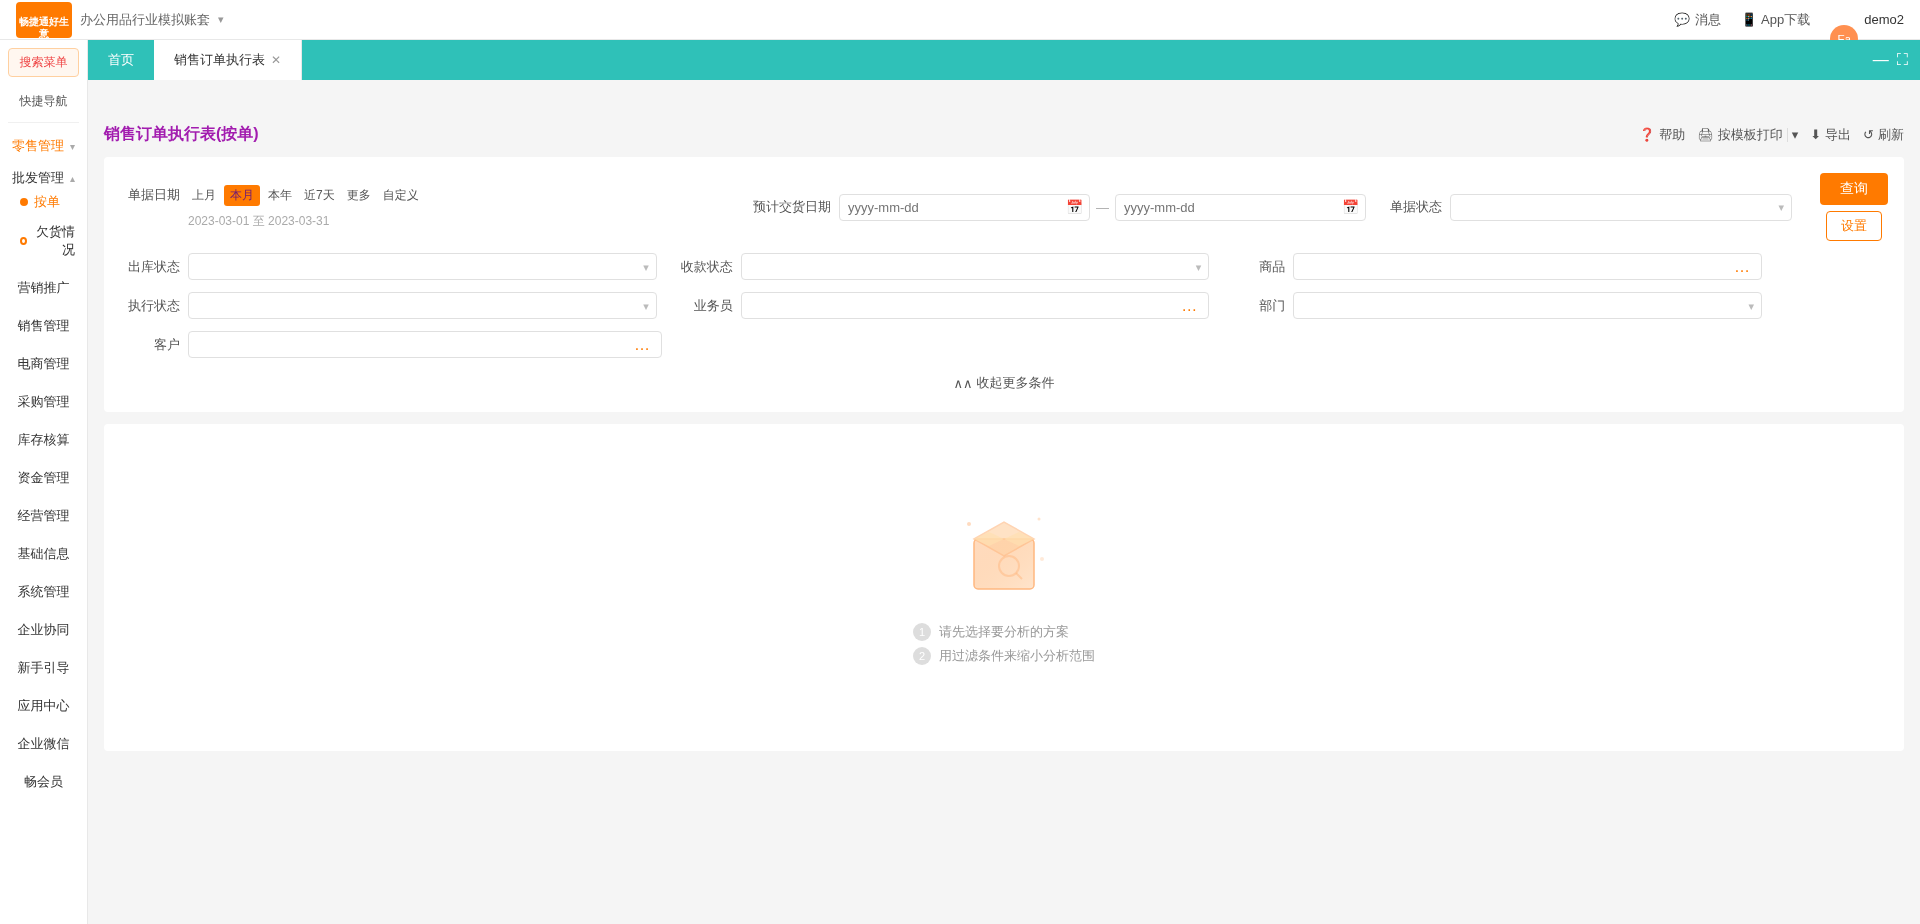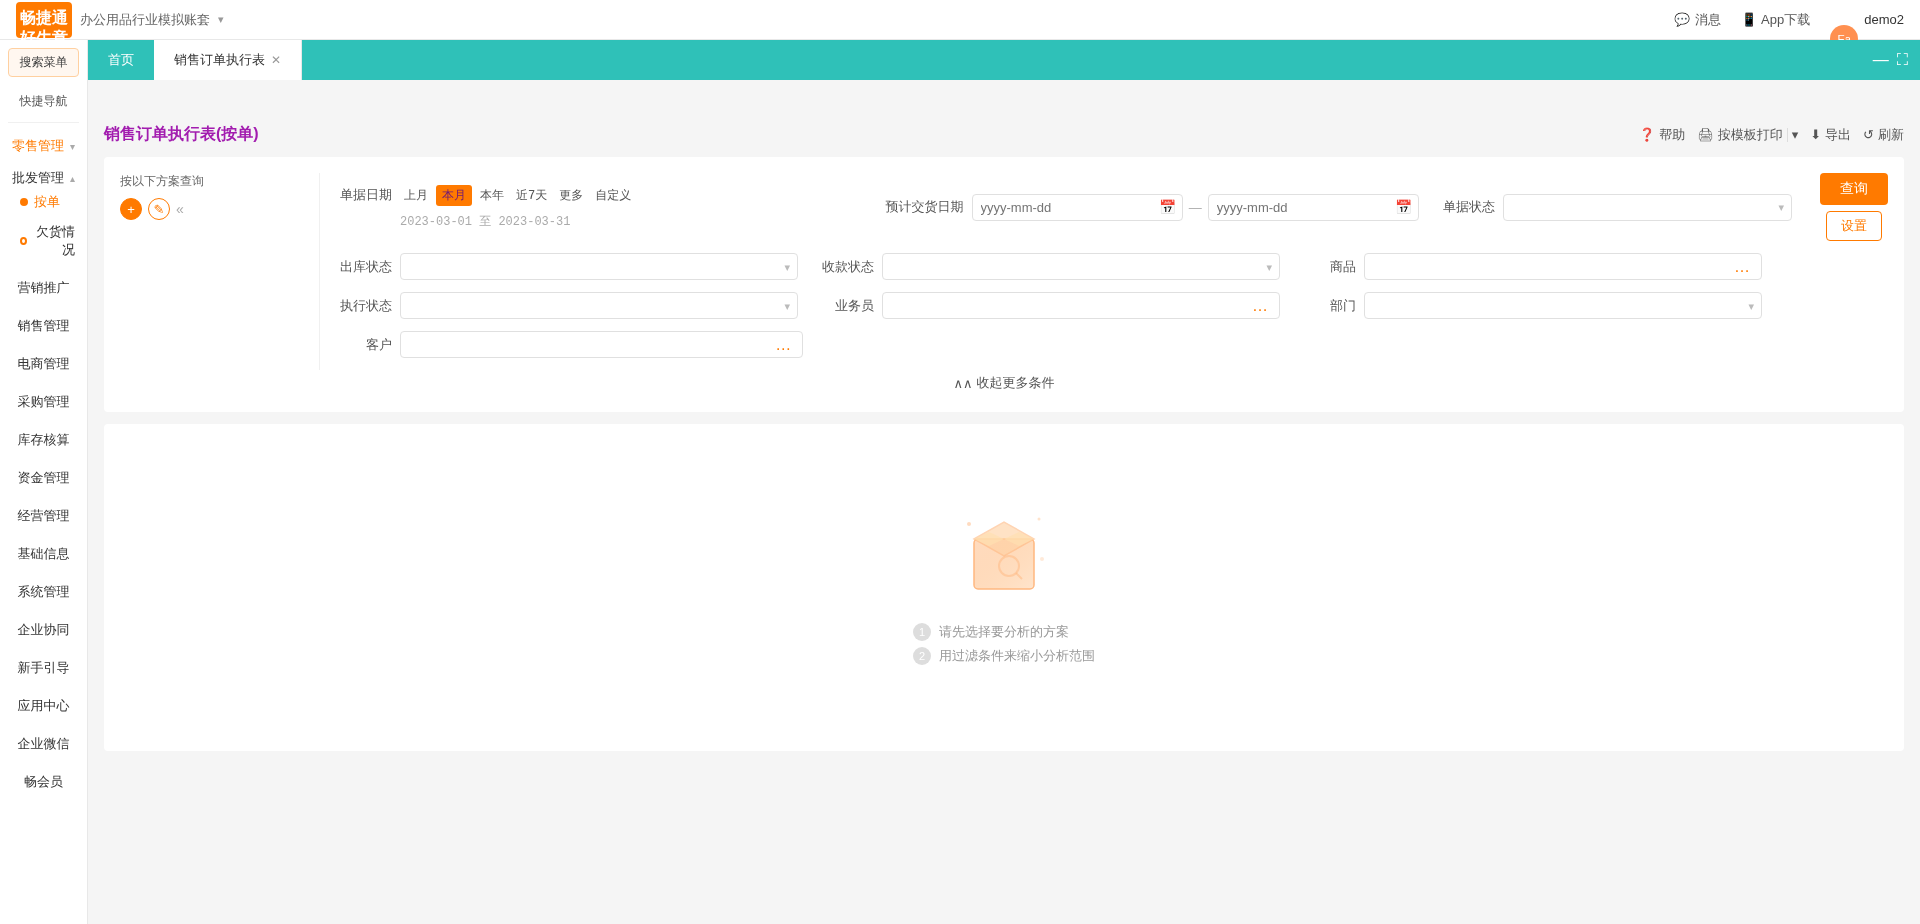--- a/index.html
+++ b/index.html
@@ -2,35 +2,35 @@
 <html><head>
   <meta charset="utf-8">
   <style>
     * { box-sizing: border-box; margin: 0; padding: 0; }
     body { font-family: "Microsoft YaHei", "PingFang SC", sans-serif; font-size: 13px; background: #f5f5f5; color: #333; display: flex; flex-direction: column; height: 924px; overflow: hidden; }
 
     
     .topbar { background: #fff; height: 40px; display: flex; align-items: center; padding: 0 16px; border-bottom: 1px solid #e8e8e8; justify-content: space-between; flex-shrink: 0; }
     .topbar-left { display: flex; align-items: center; gap: 8px; }
     .logo-box { width: 56px; height: 36px; background: #ff7a00; border-radius: 4px; display: flex; align-items: center; justify-content: center; }
-    .logo-text { color: #fff; font-size: 16px; font-weight: bold; line-height: 1.2; text-align: center; margin-top: 16px; }
+    .logo-text { color: #fff; font-size: 10px; font-weight: bold; line-height: 1.2; text-align: center; margin-top: 16px; }
     .app-title { font-size: 13px; color: #666; }
     .dropdown-arrow { color: #999; font-size: 11px; margin-left: 4px; }
     .topbar-right { display: flex; align-items: center; gap: 20px; }
     .topbar-btn { display: flex; align-items: center; gap: 4px; color: #555; font-size: 13px; cursor: pointer; }
     .avatar { width: 28px; height: 28px; border-radius: 50%; background: #ff9050; display: flex; align-items: center; justify-content: center; color: #fff; font-size: 11px; overflow: hidden; margin-top: 38px; }
     .user-name { font-size: 13px; color: #333; }
 
     
     .main-layout { display: flex; flex: 1; overflow: hidden; }
 
     
     .sidebar { width: 88px; background: #fff; border-right: 1px solid #e8e8e8; display: flex; flex-direction: column; flex-shrink: 0; overflow-y: auto; }
     .sidebar-search { padding: 8px 8px; }
-    .sidebar-search-btn { width: 100%; background: #fff7f0; border: 1px solid #ffd0a0; border-radius: 4px; color: #404040; font-size: 12px; padding: 5px 0; cursor: pointer; text-align: center; }
+    .sidebar-search-btn { width: 100%; background: #fff7f0; border: 1px solid #ffd0a0; border-radius: 4px; color: #ef4444; font-size: 12px; padding: 5px 0; cursor: pointer; text-align: center; }
     .sidebar-nav-btn { display: block; width: 100%; padding: 8px 4px; text-align: center; font-size: 12px; color: #555; cursor: pointer; background: none; border: none; }
     .sidebar-divider { height: 1px; background: #f0f0f0; margin: 4px 8px; }
     .sidebar-item { display: flex; align-items: center; justify-content: center; padding: 10px 4px; font-size: 13px; color: #333; cursor: pointer; position: relative; }
     .sidebar-item.has-sub { justify-content: space-between; padding: 10px 12px; text-align: right; }
     .sidebar-item .sub-arrow { font-size: 10px; color: #aaa; }
     .sidebar-item.expanded { color: #ff7a00; }
 
     
     .content-area { flex: 1; display: flex; flex-direction: column; overflow: hidden; gap: 28px; }
 
@@ -251,36 +251,26 @@
           <div class="page-action-btn">
             <span>↺</span>
             <span>刷新</span>
           </div>
         </div>
       </div>
 
       <div class="filter-panel">
         <div style="display:flex;">
 
-          <div class="filter-sidebar">
-            <div class="filter-sidebar-title">
-              <span>按以下方案查询</span>
-            </div>
-            <div class="filter-sidebar-icons">
-              <div class="icon-circle-btn orange-bg">+</div>
-              <div class="icon-circle-btn">✎</div>
-              <div class="collapse-btn">«</div>
-            </div>
-          </div>
 
           <div class="filter-grid">
 
             <div class="filter-grid-row">
 
-              <div class="filter-field" style="flex:1.5;flex-direction:column;align-items:flex-start;gap:4px;font-family:Liberation Mono, monospace;">
+              <div class="filter-field" style="flex:1.5;flex-direction:column;align-items:flex-start;gap:4px;">
                 <div style="display:flex;align-items:center;gap:8px;">
                   <span class="filter-label">单据日期</span>
                   <div class="date-tabs">
                     <span class="date-tab">上月</span>
                     <span class="date-tab active">本月</span>
                     <span class="date-tab">本年</span>
                     <span class="date-tab">近7天</span>
                     <span class="date-tab">更多</span>
                     <span class="date-tab">自定义</span>
                   </div>

